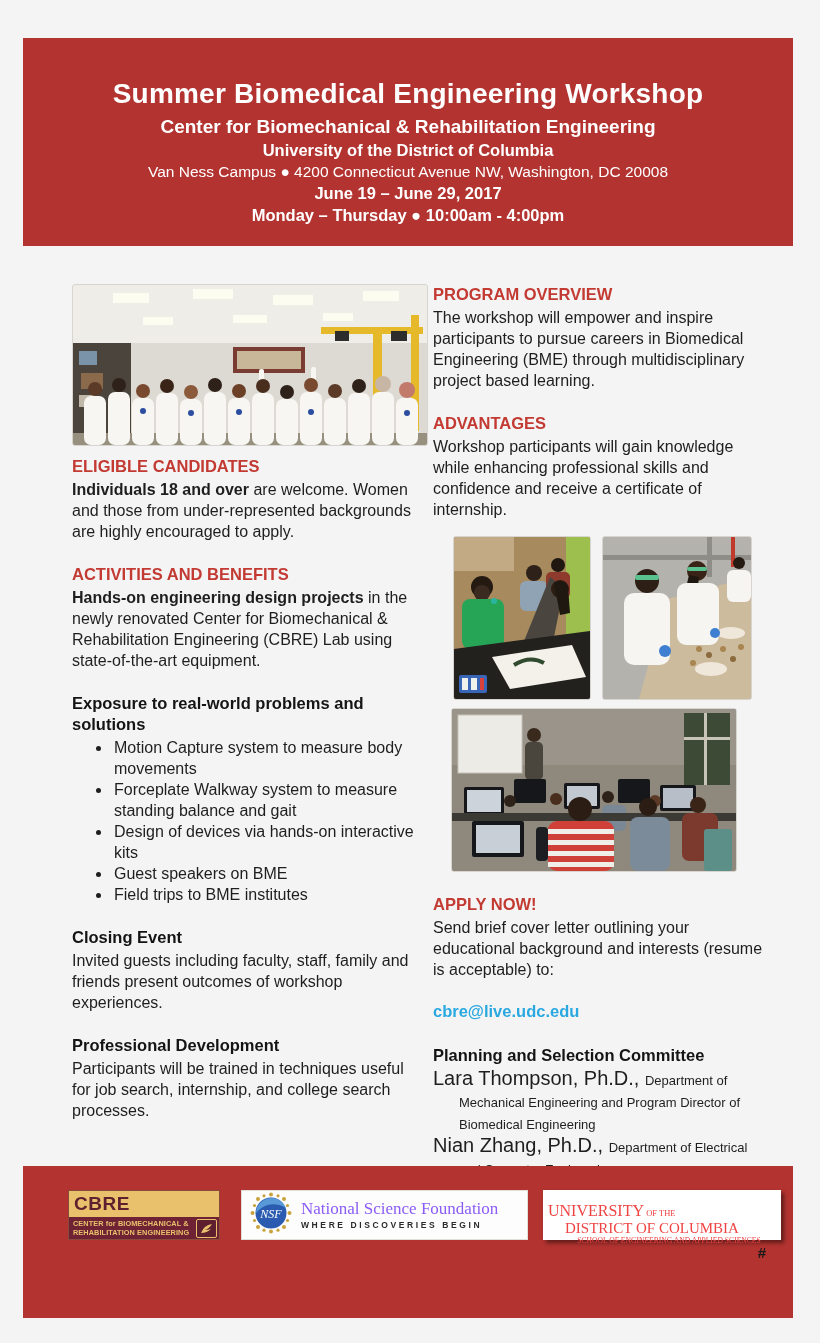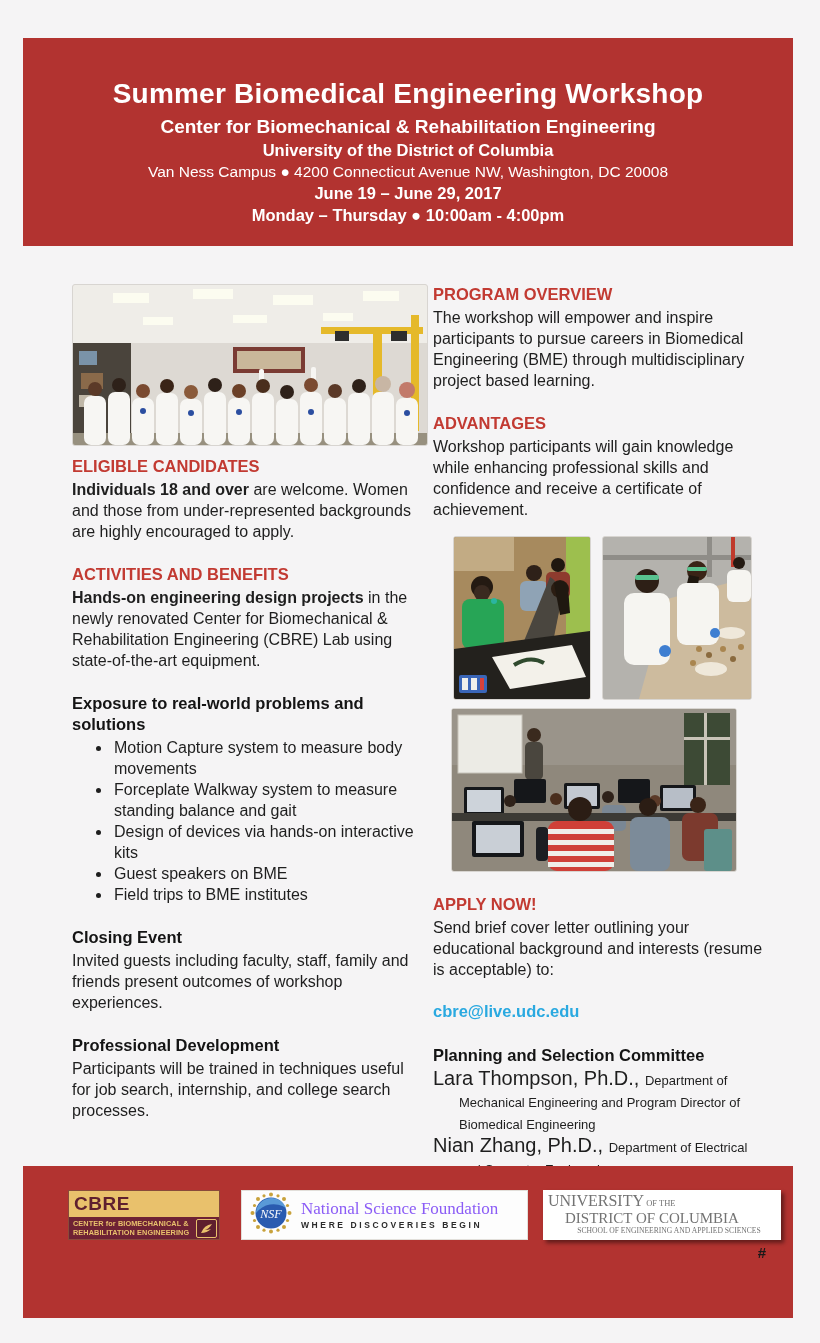--- a/index.html
+++ b/index.html
@@ -46,21 +46,21 @@
   .cbre-wing{position:absolute;right:2px;top:2px;width:19px;height:17px;background:#5e1f2e;
              border:1px solid #e9c16c;border-radius:2px;display:flex;align-items:center;justify-content:center;}
   
   .nsf{left:218px;width:287px;background:#fdfdfd;border:1px solid #e2dfda;box-sizing:border-box;
        display:flex;align-items:center;padding-left:8px;}
   .nsf-text{margin-left:9px;}
   .nsf-name{font-family:"Liberation Serif",serif;color:#8b5cf6;font-size:17px;line-height:18px;}
   .nsf-tag{color:#2b2b2b;font-size:8.5px;font-weight:bold;letter-spacing:2.6px;margin-top:2px;}
   
   .udc{left:520px;width:238px;background:#ffffff;box-shadow:3px 3px 4px rgba(0,0,0,.45);
-       font-family:"Liberation Serif",serif;color:#737373;padding-top:3px;box-sizing:border-box;}
+       font-family:"Liberation Serif",serif;color:#ef4444;padding-top:13px;box-sizing:border-box;}
   .udc-l1{font-size:16px;line-height:15px;padding-left:5px;}
   .udc-l1 .sm{font-size:8.5px;}
   .udc-l2{font-size:15px;line-height:15px;padding-left:22px;}
   .udc-l3{font-size:7.6px;line-height:10px;text-align:center;padding-left:14px;}
   .hash{position:absolute;right:27px;top:78px;color:#191919;font-size:15px;font-weight:bold;}
 </style>
 </head>
 <body>
 
 <div class="page">
@@ -199,21 +199,21 @@
 
   <div class="col col-right">
 
     <div>
       <div class="red-head">PROGRAM OVERVIEW</div>
       <p class="para">The workshop will empower and inspire participants to pursue careers in Biomedical Engineering (BME) through multidisciplinary project based learning.</p>
     </div>
 
     <div class="sect">
       <div class="red-head">ADVANTAGES</div>
-      <p class="para">Workshop participants will gain knowledge while enhancing professional skills and confidence and receive a certificate of achievement.</p>
+      <p class="para">Workshop participants will gain knowledge while enhancing professional skills and confidence and receive a certificate of internship.</p>
     </div>
 
     <div class="photo-row">
 
       <svg class="photo" width="136" height="162" viewBox="0 0 136 162" aria-hidden="true">
         <rect width="136" height="162" fill="#a78a5e"></rect>
         <rect x="112" y="0" width="24" height="120" fill="#9dbf4e"></rect>
         <rect x="0" y="0" width="60" height="34" fill="#c2ab84"></rect>
         <circle cx="80" cy="36" r="8" fill="#2e2119"></circle>
           <rect x="66" y="44" width="28" height="30" rx="6" fill="#8fa3b5"></rect>

